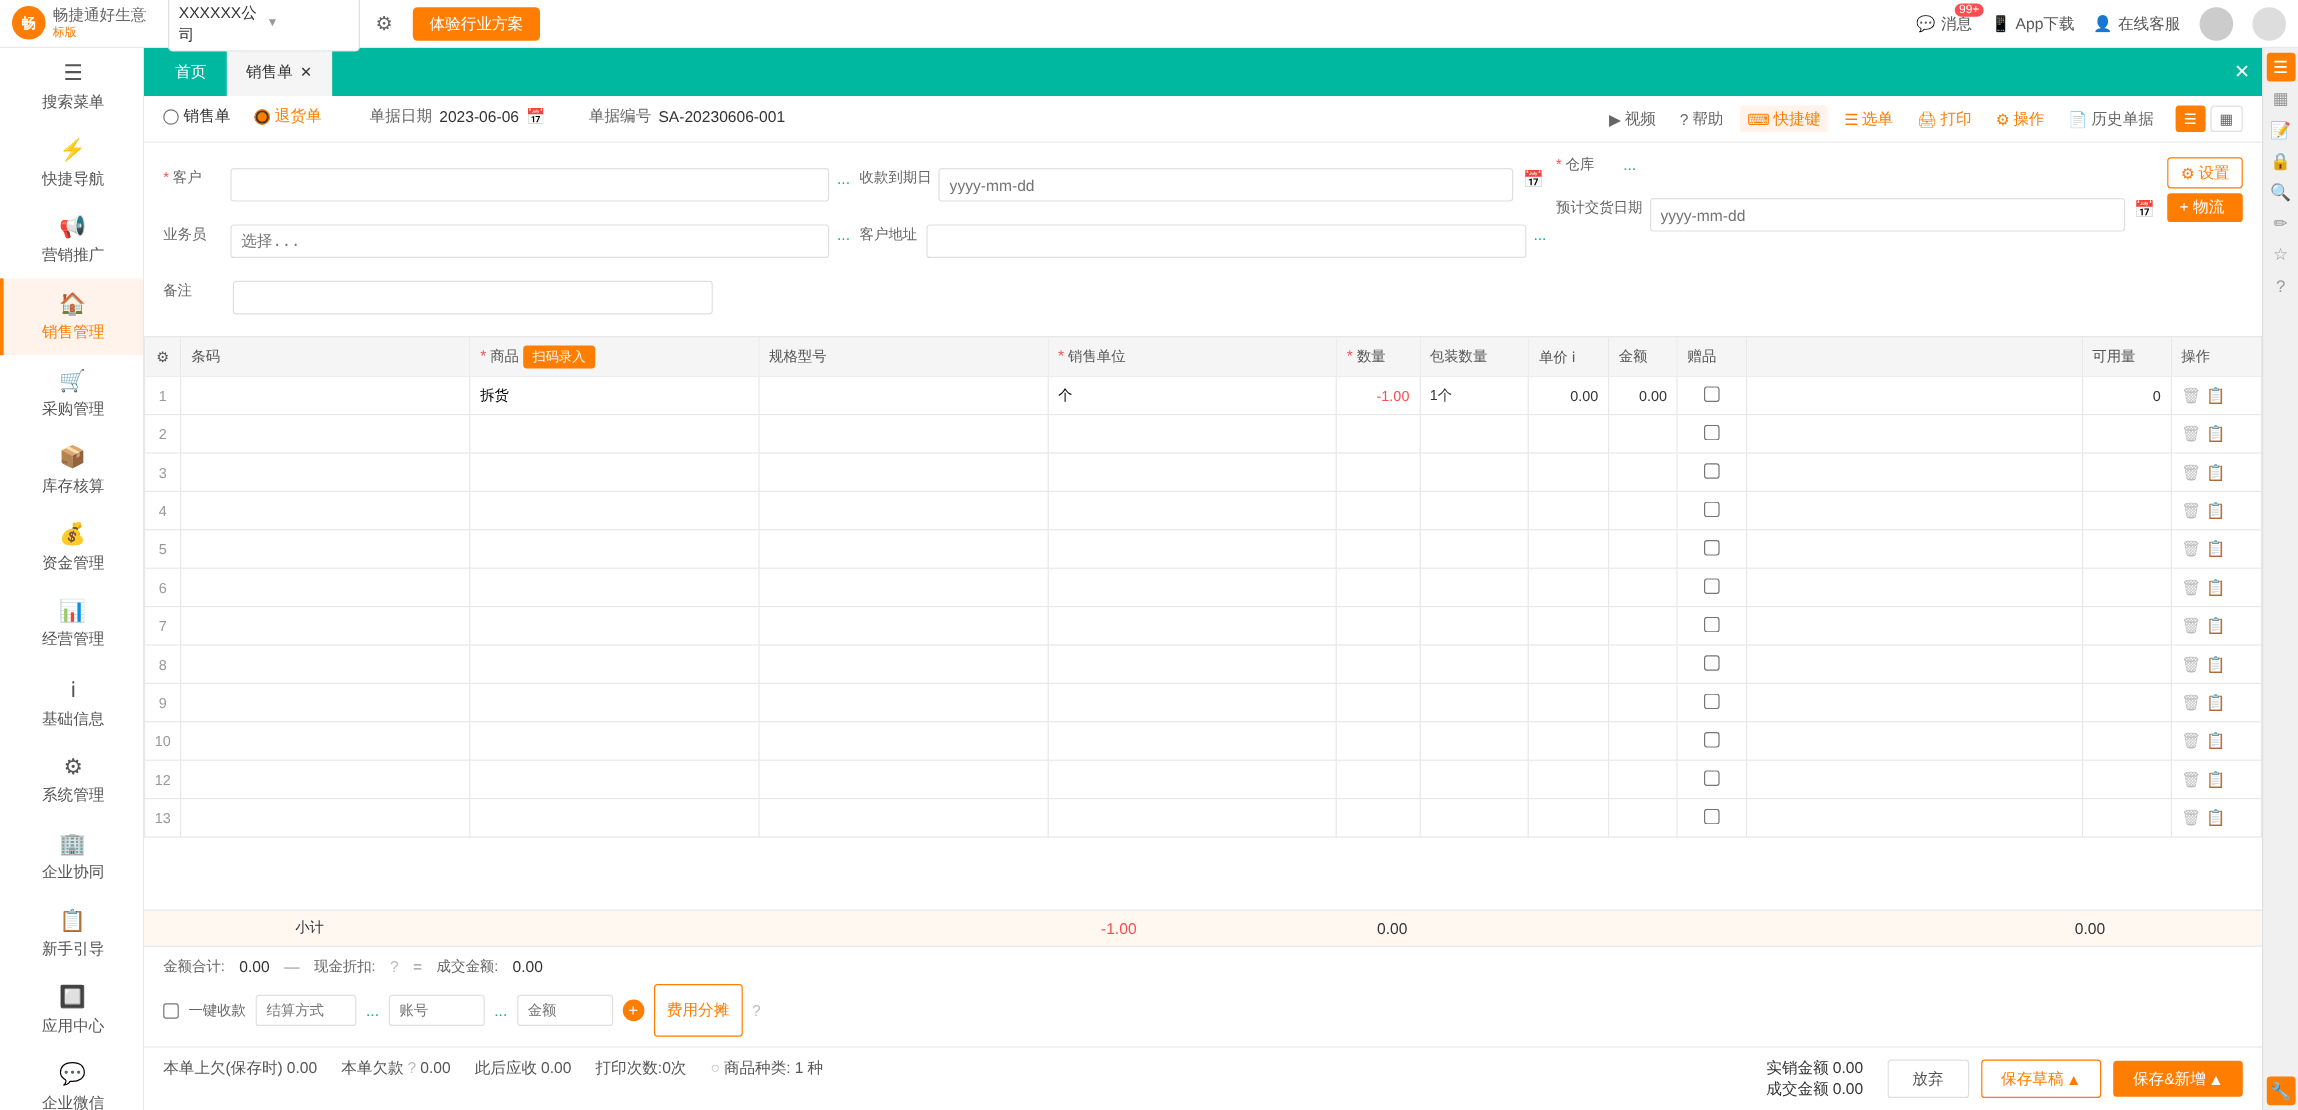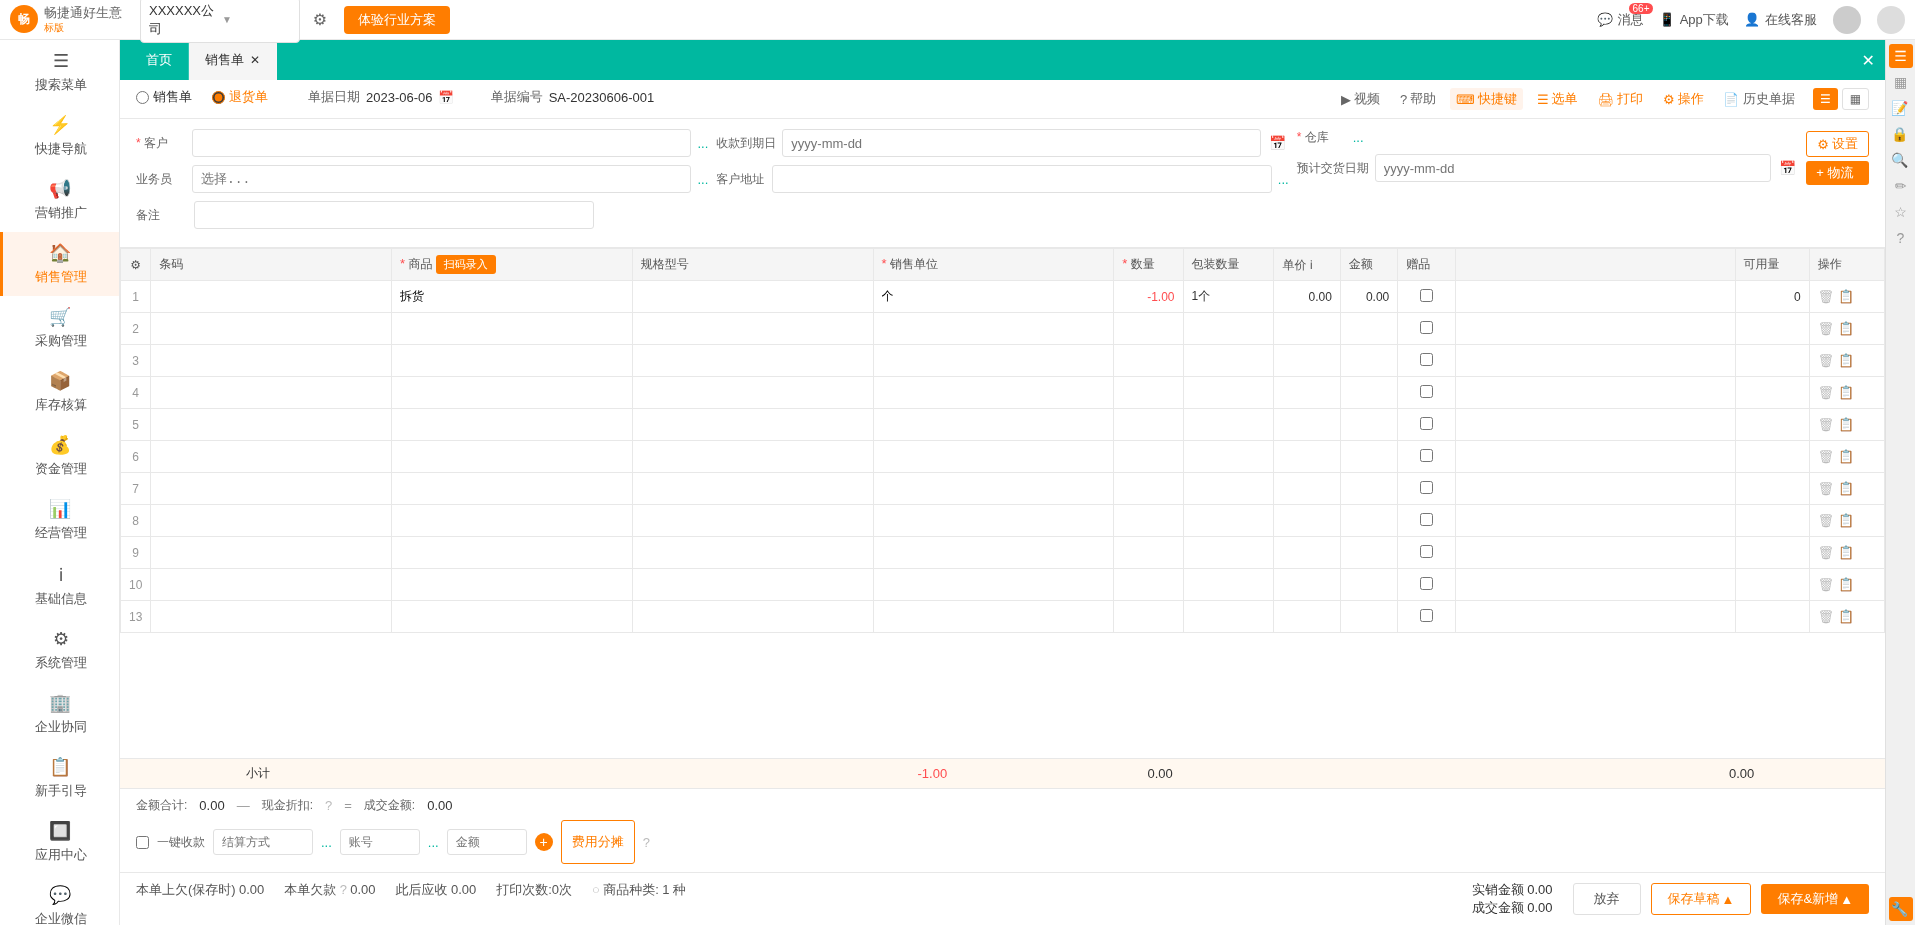--- a/index.html
+++ b/index.html
@@ -156,21 +156,21 @@
     }
     .form-label {
       color: #666; font-size: 12px; white-space: nowrap; min-width: 50px;
     }
     .form-label.required::before {
       content: '* '; color: #ff4d4f;
     }
     .form-input {
       border: 1px solid #e0e0e0; border-radius: 3px;
       padding: 4px 8px; flex: 1; color: #333;
-      min-width: 100px; height: 28px; outline: none;
+      min-width: 100px; height: 28px; outline: none; margin-top: 11px;
     }
     .form-input.placeholder-text { color: #bbb; }
     .icon-btn {
       color: #bbb; cursor: pointer; padding: 2px; font-size: 14px;
     }
     .setting-btn {
       background: #fff; border: 1px solid #ff7d00; color: #ff7d00;
       border-radius: 3px; padding: 3px 10px; cursor: pointer; font-size: 12px;
       display: flex; align-items: center; gap: 3px;
     }
@@ -299,21 +299,21 @@
   <div class="company-selector" style="margin-left:10px;">
     <span>XXXXXX公司</span>
     <span class="arrow">▼</span>
   </div>
   <button class="gear-btn">⚙</button>
   <button class="trial-btn">体验行业方案</button>
   <div class="top-right">
     <div class="top-right-item">
       <span>💬</span>
       <span>消息</span>
-      <span class="badge">66+</span>
+      <span class="badge">99+</span>
     </div>
     <div class="top-right-item">
       <span>📱</span>
       <span>App下载</span>
     </div>
     <div class="top-right-item">
       <span>👤</span>
       <span>在线客服</span>
     </div>
     <div class="avatar"></div>
@@ -747,20 +747,40 @@
     <td style="min-width:200px;"></td>
     <td style="text-align:right;"></td>
     <td>
       <div class="action-cell">
         <span class="action-icon">🗑</span>
         <span class="action-icon">📋</span>
       </div>
     </td>
   </tr>
               <tr>
+    <td class="row-num">12</td>
+    <td><input type="text" style="border: none; width: 100%; outline: none; background: transparent; font-size: 12px;" value=""></td>
+    <td><input type="text" style="border: none; width: 100%; outline: none; background: transparent; font-size: 12px;" value=""></td>
+    <td><input type="text" style="border: none; width: 100%; outline: none; background: transparent; font-size: 12px;" value=""></td>
+    <td><input type="text" style="border: none; width: 100%; outline: none; background: transparent; font-size: 12px;" value=""></td>
+    <td style="color:#333;text-align:right;"></td>
+    <td></td>
+    <td style="text-align:right;"></td>
+    <td style="text-align:right;"></td>
+    <td class="checkbox-cell"><input type="checkbox" style=""></td>
+    <td style="min-width:200px;"></td>
+    <td style="text-align:right;"></td>
+    <td>
+      <div class="action-cell">
+        <span class="action-icon">🗑</span>
+        <span class="action-icon">📋</span>
+      </div>
+    </td>
+  </tr>
+              <tr>
     <td class="row-num">13</td>
     <td><input type="text" style="border: none; width: 100%; outline: none; background: transparent; font-size: 12px;" value=""></td>
     <td><input type="text" style="border: none; width: 100%; outline: none; background: transparent; font-size: 12px;" value=""></td>
     <td><input type="text" style="border: none; width: 100%; outline: none; background: transparent; font-size: 12px;" value=""></td>
     <td><input type="text" style="border: none; width: 100%; outline: none; background: transparent; font-size: 12px;" value=""></td>
     <td style="color:#333;text-align:right;"></td>
     <td></td>
     <td style="text-align:right;"></td>
     <td style="text-align:right;"></td>
     <td class="checkbox-cell"><input type="checkbox" style=""></td>
@@ -799,21 +819,21 @@
           <span class="footer-dash">—</span>
           <span class="footer-label">现金折扣:</span>
           <span style="color:#bbb;">?</span>
           <span style="color:#999;">=</span>
           <span class="footer-label">成交金额:</span>
           <span class="footer-value">0.00</span>
         </div>
         <div class="footer-row2">
           <input type="checkbox" class="footer-checkbox" style="">
           <span class="footer-label">一键收款</span>
-          <input type="text" class="footer-input" style="width: 100px;" placeholder="结算方式">
+          <input type="text" class="footer-input" style="width: 84px;" placeholder="结算方式">
           <span class="ellipsis-btn">...</span>
           <input type="text" class="footer-input" style="width: 80px;" placeholder="账号">
           <span class="ellipsis-btn">...</span>
           <input type="text" class="footer-input" style="width: 80px;" placeholder="金额">
           <button class="add-btn">+</button>
           <button class="fee-btn" style="border:1px solid #ff7d00;color:#ff7d00;">
             <span>费用分摊</span>
           </button>
           <span style="color:#bbb;">?</span>
         </div>

